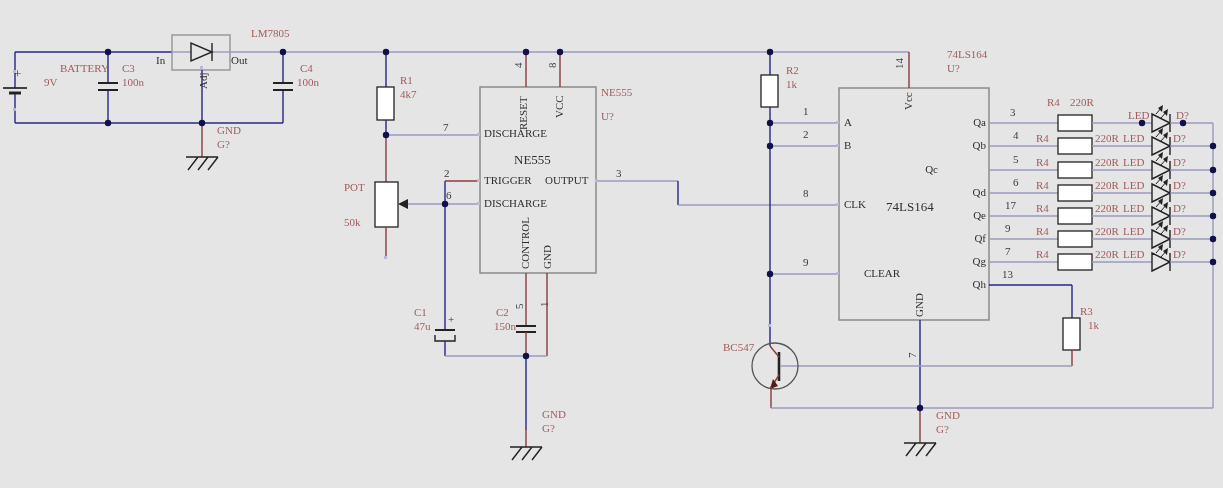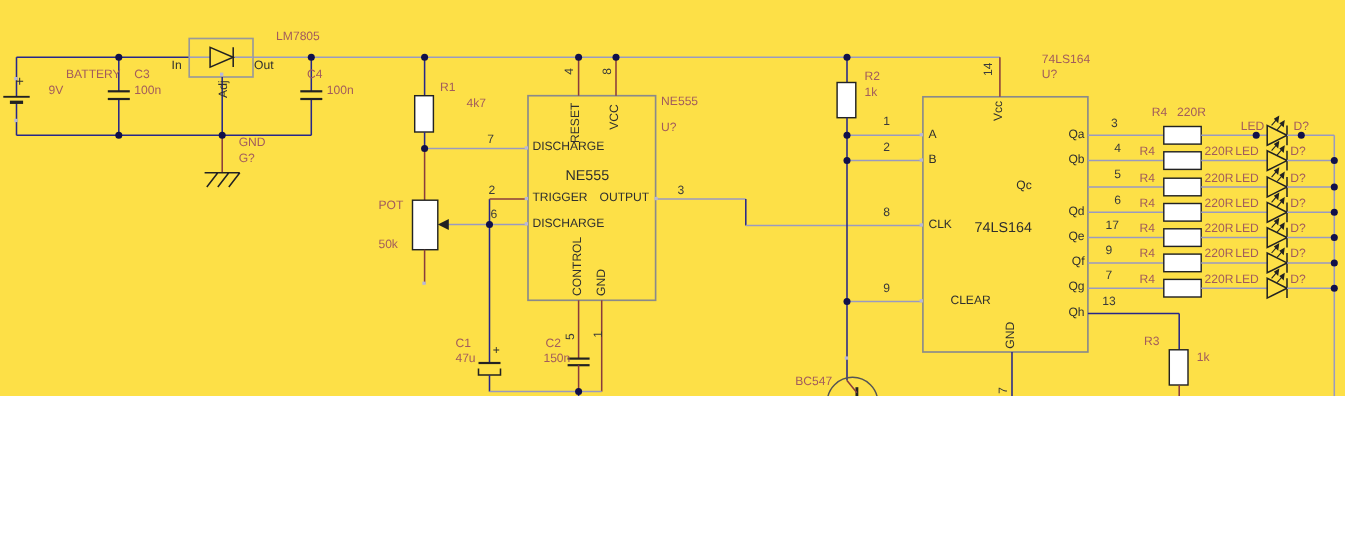--- a/index.html
+++ b/index.html
@@ -1,17 +1,17 @@
 <!DOCTYPE html>
 <html><head>
 <meta charset="utf-8">
 <style>
   html,body{margin:0;padding:0;background:#fff;}
-  #schematic{position:relative;width:1223px;height:360px;background:#fde047;overflow:hidden;
-             font-family:Liberation Sans, sans-serif;}
+  #schematic{position:relative;width:1223px;height:488px;background:#e5e5e5;overflow:hidden;
+             font-family:Liberation Serif, serif;}
   #wires{position:absolute;left:0;top:0;}
   .lbl{position:absolute;font-size:11px;line-height:12px;color:#a25c5c;white-space:nowrap;}
   .dk{color:#2f2f2f;}
   .pin{color:#3a3a3a;}
   .ttl{font-size:13px;line-height:14px;color:#2f2f2f;}
   .rot{transform:rotate(-90deg);transform-origin:0 0;}
   .qlbl{width:20px;text-align:right;}
   .wn{stroke:#26268a;stroke-width:1.4;fill:none;}
   .ws{stroke:#9a9ac0;stroke-width:1.4;fill:none;}
   .wb{stroke:#8a3c3c;stroke-width:1.4;fill:none;}
@@ -226,27 +226,27 @@
 
 <span class="lbl" style="left:251px;top:27px">LM7805</span>
 <span class="lbl dk" style="left:156px;top:54px">In</span>
 <span class="lbl dk" style="left:231px;top:54px">Out</span>
 <span class="lbl dk rot" style="left:197px;top:89px">Adj</span>
 <span class="lbl dk" style="left:14px;top:68px;font-size:13px">+</span>
 <span class="lbl" style="left:60px;top:62px">BATTERY</span>
 <span class="lbl" style="left:44px;top:76px">9V</span>
 <span class="lbl" style="left:122px;top:62px">C3</span>
 <span class="lbl" style="left:122px;top:76px">100n</span>
-<span class="lbl" style="left:279px;top:62px">C4</span>
+<span class="lbl" style="left:300px;top:62px">C4</span>
 <span class="lbl" style="left:297px;top:76px">100n</span>
 <span class="lbl" style="left:217px;top:124px">GND</span>
 <span class="lbl" style="left:217px;top:138px">G?</span>
 
 <span class="lbl" style="left:400px;top:74px">R1</span>
-<span class="lbl" style="left:424px;top:88px">4k7</span>
+<span class="lbl" style="left:400px;top:88px">4k7</span>
 <span class="lbl" style="left:344px;top:181px">POT</span>
 <span class="lbl" style="left:344px;top:216px">50k</span>
 <span class="lbl pin" style="left:443px;top:121px">7</span>
 <span class="lbl pin" style="left:444px;top:167px">2</span>
 <span class="lbl pin" style="left:446px;top:189px">6</span>
 <span class="lbl pin" style="left:616px;top:167px">3</span>
 <span class="lbl pin rot" style="left:512px;top:68px">4</span>
 <span class="lbl pin rot" style="left:546px;top:68px">8</span>
 <span class="lbl pin rot" style="left:513px;top:309px">5</span>
 <span class="lbl pin rot" style="left:538px;top:307px">1</span>
@@ -327,19 +327,19 @@
 <span class="lbl" style="left:1173px;top:202px">D?</span>
 <span class="lbl" style="left:1036px;top:225px">R4</span>
 <span class="lbl" style="left:1095px;top:225px">220R</span>
 <span class="lbl" style="left:1123px;top:225px">LED</span>
 <span class="lbl" style="left:1173px;top:225px">D?</span>
 <span class="lbl" style="left:1036px;top:248px">R4</span>
 <span class="lbl" style="left:1095px;top:248px">220R</span>
 <span class="lbl" style="left:1123px;top:248px">LED</span>
 <span class="lbl" style="left:1173px;top:248px">D?</span>
 
-<span class="lbl" style="left:1040px;top:305px">R3</span>
+<span class="lbl" style="left:1080px;top:305px">R3</span>
 <span class="lbl" style="left:1088px;top:319px">1k</span>
 <span class="lbl" style="left:723px;top:341px">BC547</span>
 <span class="lbl" style="left:936px;top:409px">GND</span>
 <span class="lbl" style="left:936px;top:423px">G?</span>
 
 </div>
 
 </body></html>

